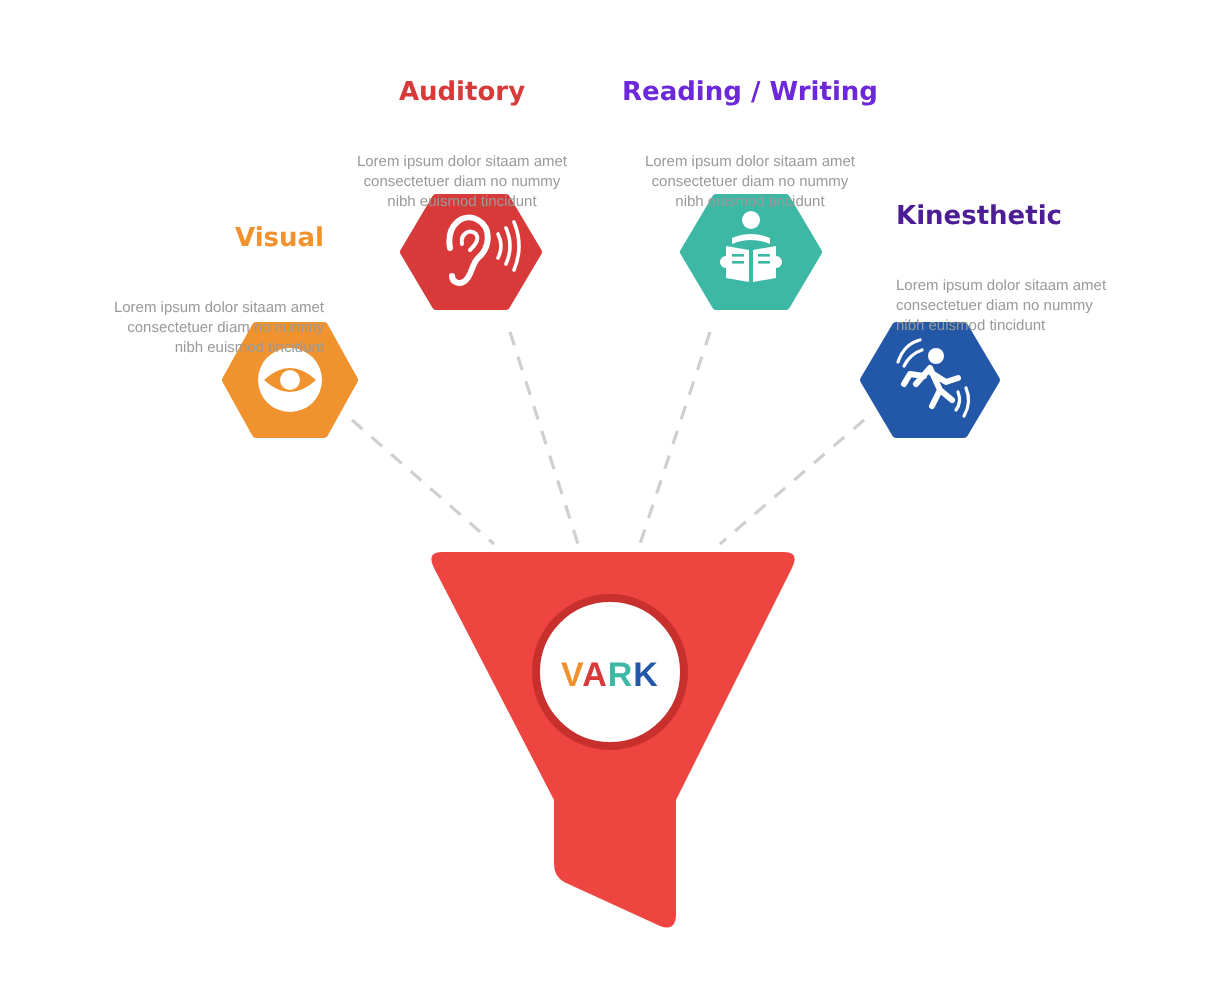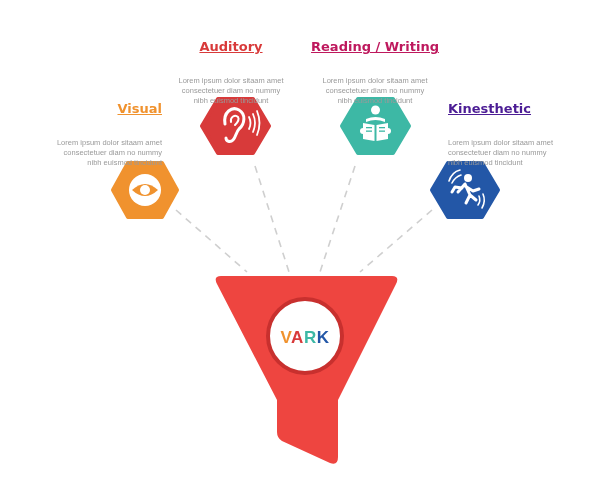--- a/index.html
+++ b/index.html
@@ -1,19 +1,19 @@
 <!DOCTYPE html>
 <html><head>
 <meta charset="utf-8">
 <style>
   html, body { margin:0; padding:0; background:#ffffff; }
   body { width:610px; height:500px; position:relative; overflow:hidden; font-family:"Liberation Sans", sans-serif; }
   .canvas { position:absolute; left:0; top:0; width:610px; height:500px; }
   .label { position:absolute; }
-  .label .title { font-family:"DejaVu Sans", sans-serif; font-weight:bold; font-size:13px; line-height:16px; margin-bottom:3px;text-decoration:underline; }
+  .label .title { font-family:"DejaVu Sans", sans-serif; font-weight:bold; font-size:13px; line-height:16px; margin-bottom:3px; }
   .label .desc { font-size:7.5px; line-height:10px; color:#9a9a9a;margin-top:21px; }
   .label.right { text-align:right; }
   .label.center { text-align:center; }
   .label.left { text-align:left; }
   .vark-text { position:absolute; left:270px; top:328px; width:70px; text-align:center; font-family:Liberation Sans, sans-serif; font-weight:bold; font-size:17px; letter-spacing:0.5px; }
 </style>
 </head>
 <body>
 
 <svg class="canvas" width="610" height="500" viewBox="0 0 610 500" xmlns="http://www.w3.org/2000/svg">
@@ -74,40 +74,40 @@
   </g>
 
   <g>
     <path d="M221,276 L392,276 Q400,276 396,284 L338,400 L338,457 Q338,466 330,463 L282,441 Q277,438 277,432 L277,400 L217,284 Q213,276 221,276 Z" fill="#ee4540"></path>
     <circle cx="305" cy="336" r="37" fill="#ffffff" stroke="#c8302e" stroke-width="4"></circle>
   </g>
 </svg>
 
 <div class="vark-text"><span style="color:#f0922e">V</span><span style="color:#d83a3a">A</span><span style="color:#3db8a5">R</span><span style="color:#2357a7">K</span></div>
 
-<div class="label right" style="left:20px; top:101px; width:142px;">
+<div class="label right" style="left:20px; top:112px; width:142px;">
   <div class="title" style="color:#f0922e">Visual</div>
   <div class="desc">
     <div>Lorem ipsum dolor sitaam amet</div>
     <div>consectetuer diam no nummy</div>
     <div>nibh euismod tincidunt</div>
   </div>
 </div>
 
 <div class="label center" style="left:160px; top:39px; width:142px;">
   <div class="title" style="color:#d83a3a">Auditory</div>
   <div class="desc">
     <div>Lorem ipsum dolor sitaam amet</div>
     <div>consectetuer diam no nummy</div>
     <div>nibh euismod tincidunt</div>
   </div>
 </div>
 
 <div class="label center" style="left:300px; top:39px; width:150px;">
-  <div class="title" style="color:#be185d">Reading / Writing</div>
+  <div class="title" style="color:#6d28d9">Reading / Writing</div>
   <div class="desc">
     <div>Lorem ipsum dolor sitaam amet</div>
     <div>consectetuer diam no nummy</div>
     <div>nibh euismod tincidunt</div>
   </div>
 </div>
 
 <div class="label left" style="left:448px; top:101px; width:150px;">
   <div class="title" style="color:#4c1d95">Kinesthetic</div>
   <div class="desc">

